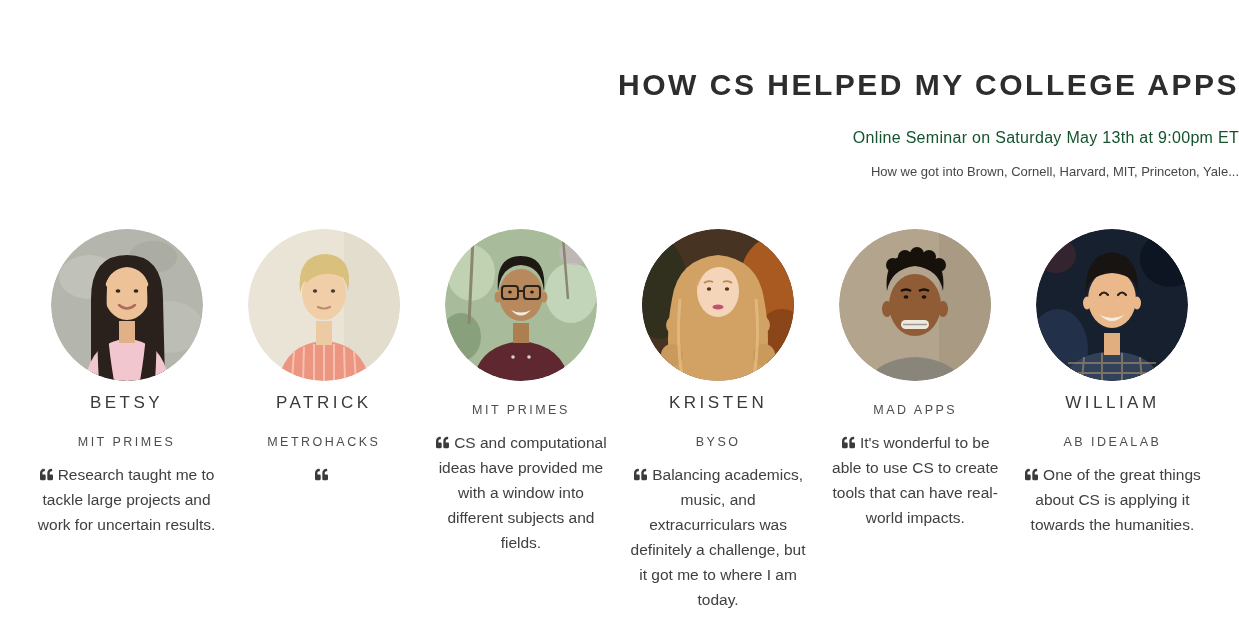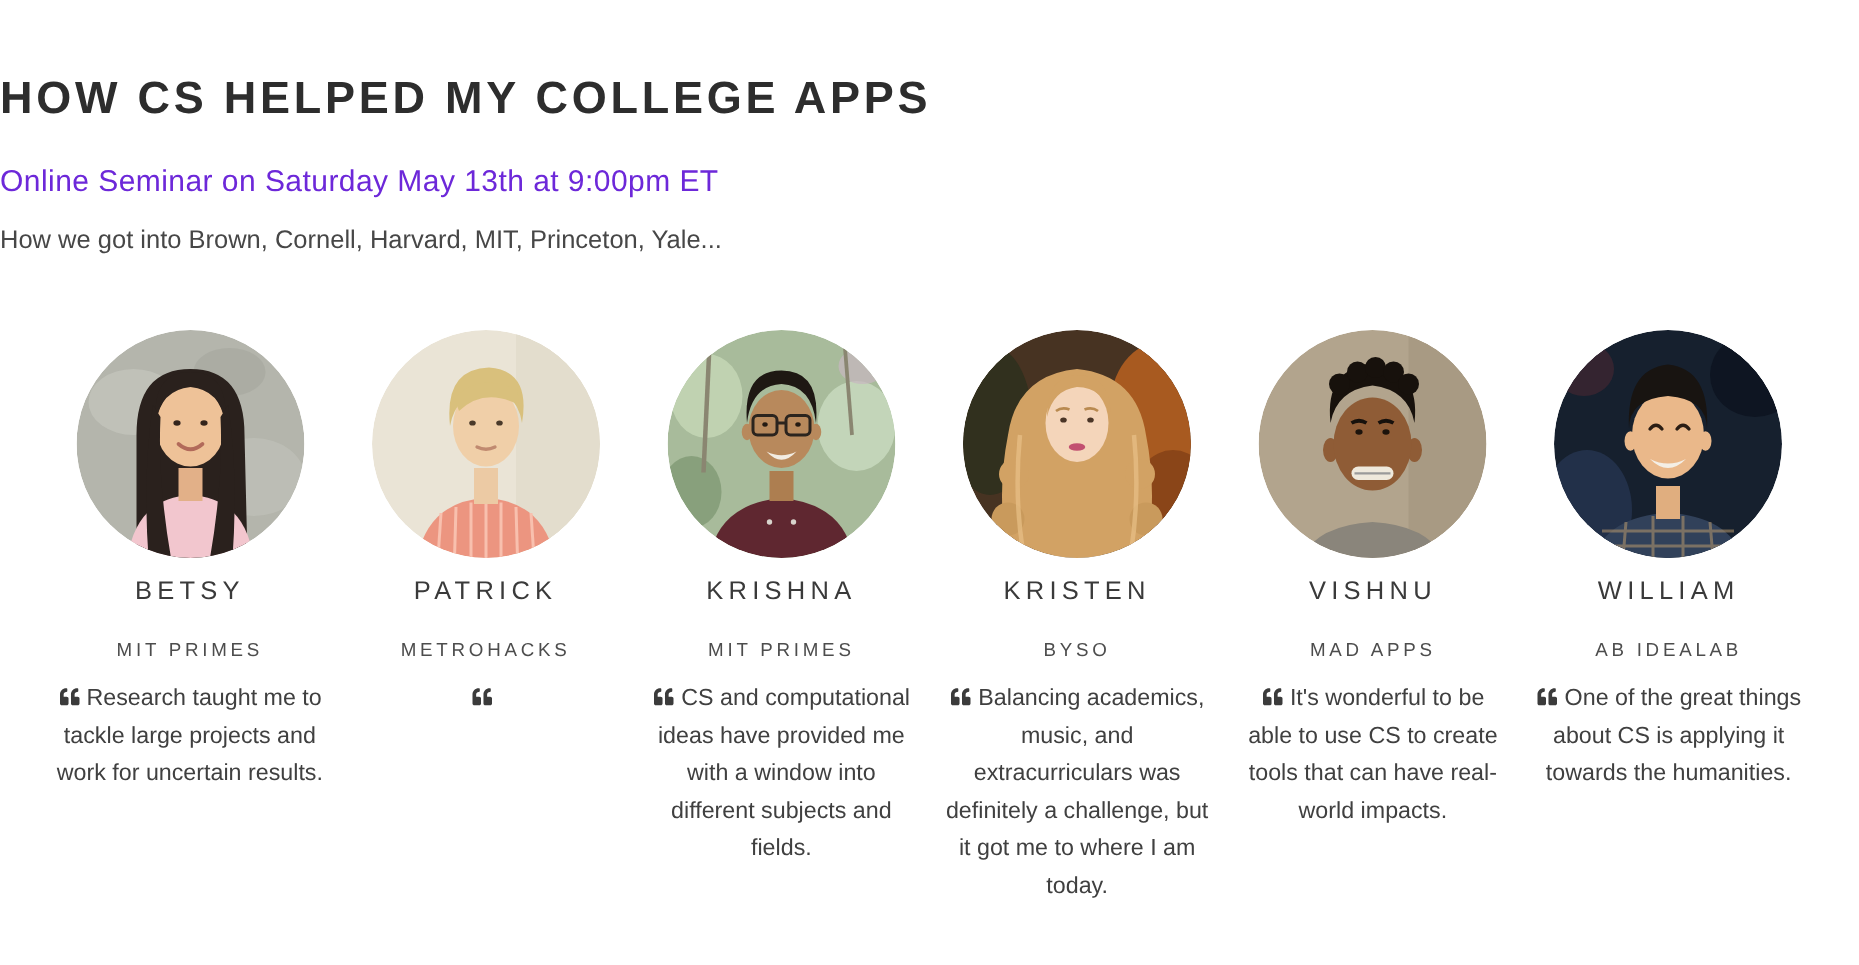--- a/index.html
+++ b/index.html
@@ -3,30 +3,30 @@
 <meta charset="utf-8">
 <style>
   * { box-sizing: border-box; }
   html,body { margin:0; padding:0; }
   body {
     width:1239px; height:643px;
     background:#ffffff;
     font-family:"Liberation Sans", sans-serif;
     overflow:hidden;
   }
-  .header { text-align:left; padding-top:49px; }
+  .header { text-align:right; padding-top:68px; }
   .title {
     margin:0; font-size:30px; font-weight:bold;
     letter-spacing:2.5px; color:#2d2d2d;
   }
   .subtitle {
-    margin:27px 0 0; font-size:20px; color:#6d28d9; letter-spacing:0.3px;
+    margin:27px 0 0; font-size:16px; color:#14532d; letter-spacing:0.3px;
   }
   .tagline {
-    margin:17px 0 0; font-size:17px; color:#474747;
+    margin:17px 0 0; font-size:13px; color:#474747;
   }
   .people {
     display:flex; justify-content:center;
     margin-top:50px; padding:0 28px;
   }
   .person { flex:1 1 0; padding:0 8px; text-align:center; }
   .avatar {
     width:152px; height:152px; margin:0 auto;
     border-radius:50%; overflow:hidden; display:block;
   }
@@ -149,21 +149,20 @@
           <path d="M53 62 Q50 27 76 27 Q102 27 99 62 Q96 37 76 36 Q56 37 53 62 Z" fill="#1e1813"></path>
           <rect x="57" y="57" width="16" height="13" rx="3" fill="none" stroke="#2b241e" stroke-width="2"></rect>
           <rect x="79" y="57" width="16" height="13" rx="3" fill="none" stroke="#2b241e" stroke-width="2"></rect>
           <line x1="73" y1="62" x2="79" y2="62" stroke="#2b241e" stroke-width="2"></line>
           <ellipse cx="65" cy="63" rx="1.8" ry="1.5" fill="#241a12"></ellipse>
           <ellipse cx="87" cy="63" rx="1.8" ry="1.5" fill="#241a12"></ellipse>
           <path d="M66 81 Q76 92 86 81 Q76 86 66 81 Z" fill="#f2ece2"></path>
         </g>
       </svg>
     </span>
-    <div class="name">KRISHNA</div>
     <div class="org">MIT PRIMES</div>
     <p class="quote">
       <span class="qicon"><svg viewBox="0 0 512 512">
             <path d="M464 256h-80v-64c0-35.3 28.7-64 64-64h8c13.3 0 24-10.7 24-24V56c0-13.3-10.7-24-24-24h-8c-88.4 0-160 71.6-160 160v240c0 26.5 21.5 48 48 48h128c26.5 0 48-21.5 48-48V304c0-26.5-21.5-48-48-48zm-288 0H96v-64c0-35.3 28.7-64 64-64h8c13.3 0 24-10.7 24-24V56c0-13.3-10.7-24-24-24h-8C71.6 32 0 103.6 0 192v240c0 26.5 21.5 48 48 48h128c26.5 0 48-21.5 48-48V304c0-26.5-21.5-48-48-48z"></path>
           </svg></span><span>CS and computational ideas have provided me with a window into different subjects and fields.</span>
     </p>
   </div>
 
   <div class="person">
     <span class="avatar">
@@ -226,21 +225,20 @@
           <circle cx="100" cy="36" r="7" fill="#17110c"></circle>
           <path d="M62 62 Q67 59 72 62" stroke="#17110c" stroke-width="2.5" fill="none"></path>
           <path d="M80 62 Q85 59 90 62" stroke="#17110c" stroke-width="2.5" fill="none"></path>
           <ellipse cx="67" cy="68" rx="2.4" ry="1.8" fill="#1c130c"></ellipse>
           <ellipse cx="85" cy="68" rx="2.4" ry="1.8" fill="#1c130c"></ellipse>
           <rect x="62" y="91" width="28" height="9" rx="4.5" fill="#efe9dc"></rect>
           <line x1="64" y1="95.5" x2="88" y2="95.5" stroke="#9a9a9a" stroke-width="1.5"></line>
         </g>
       </svg>
     </span>
-    <div class="name">VISHNU</div>
     <div class="org">MAD APPS</div>
     <p class="quote">
       <span class="qicon"><svg viewBox="0 0 512 512">
             <path d="M464 256h-80v-64c0-35.3 28.7-64 64-64h8c13.3 0 24-10.7 24-24V56c0-13.3-10.7-24-24-24h-8c-88.4 0-160 71.6-160 160v240c0 26.5 21.5 48 48 48h128c26.5 0 48-21.5 48-48V304c0-26.5-21.5-48-48-48zm-288 0H96v-64c0-35.3 28.7-64 64-64h8c13.3 0 24-10.7 24-24V56c0-13.3-10.7-24-24-24h-8C71.6 32 0 103.6 0 192v240c0 26.5 21.5 48 48 48h128c26.5 0 48-21.5 48-48V304c0-26.5-21.5-48-48-48z"></path>
           </svg></span><span>It's wonderful to be able to use CS to create tools that can have real-world impacts.</span>
     </p>
   </div>
 
   <div class="person">
     <span class="avatar">

